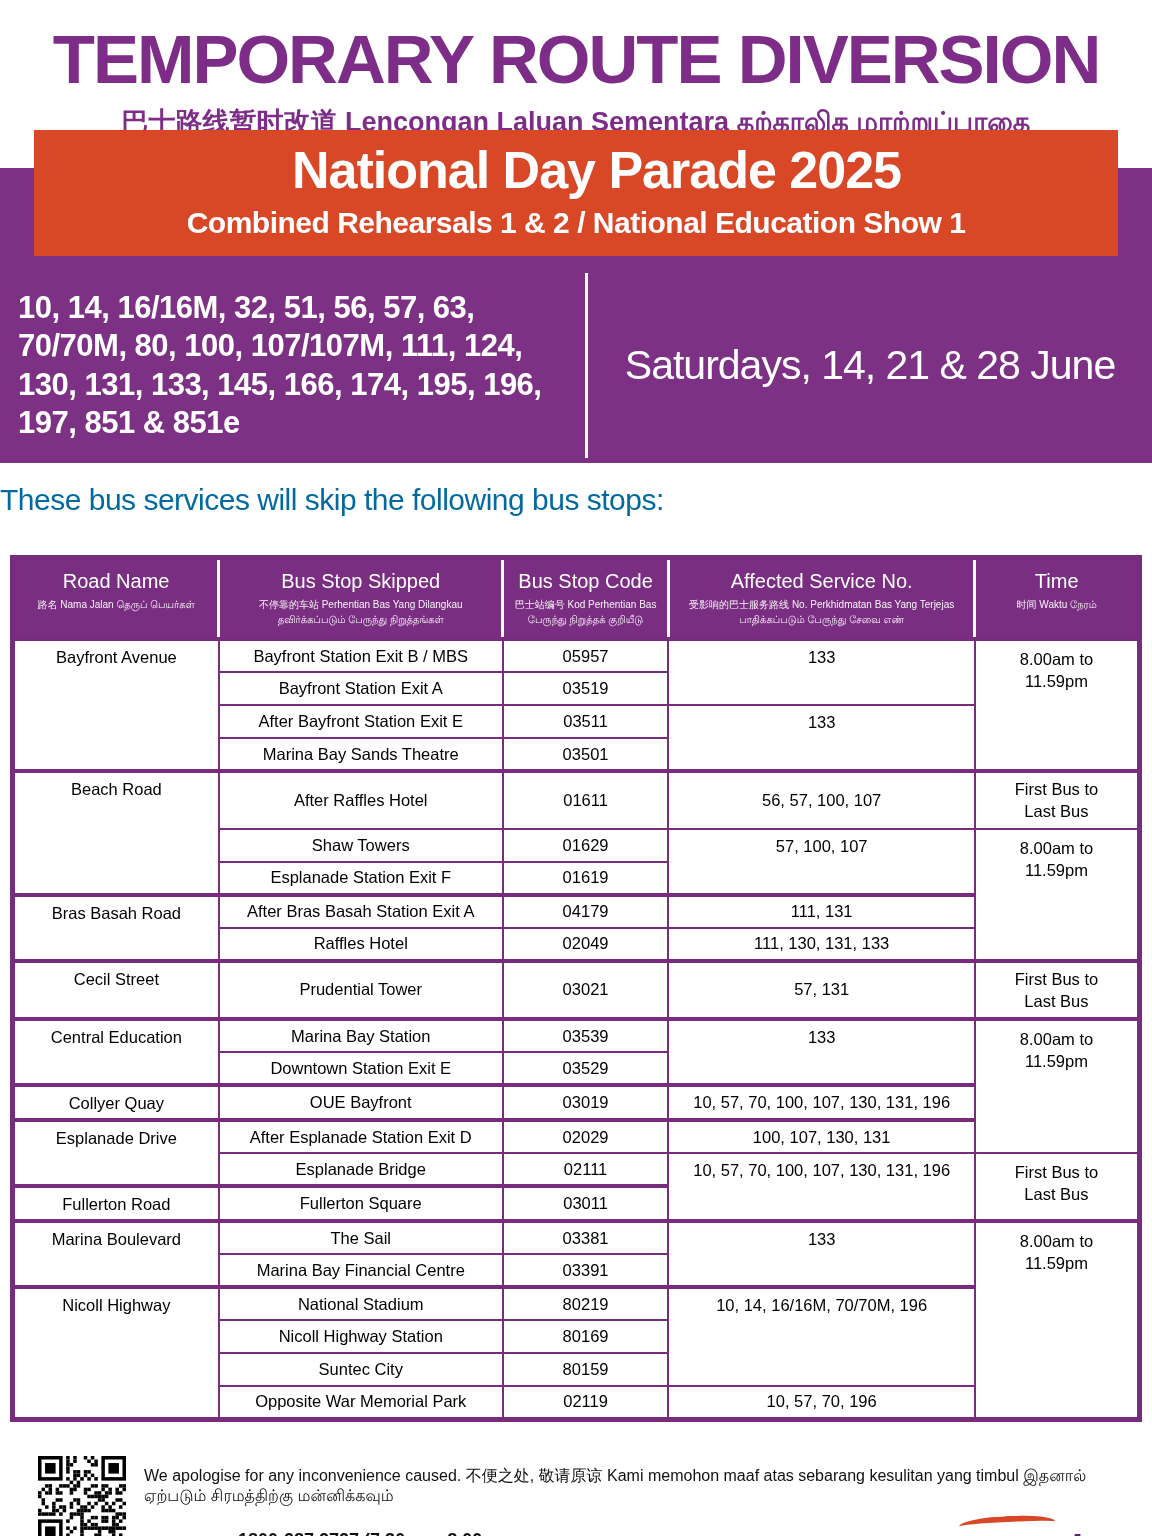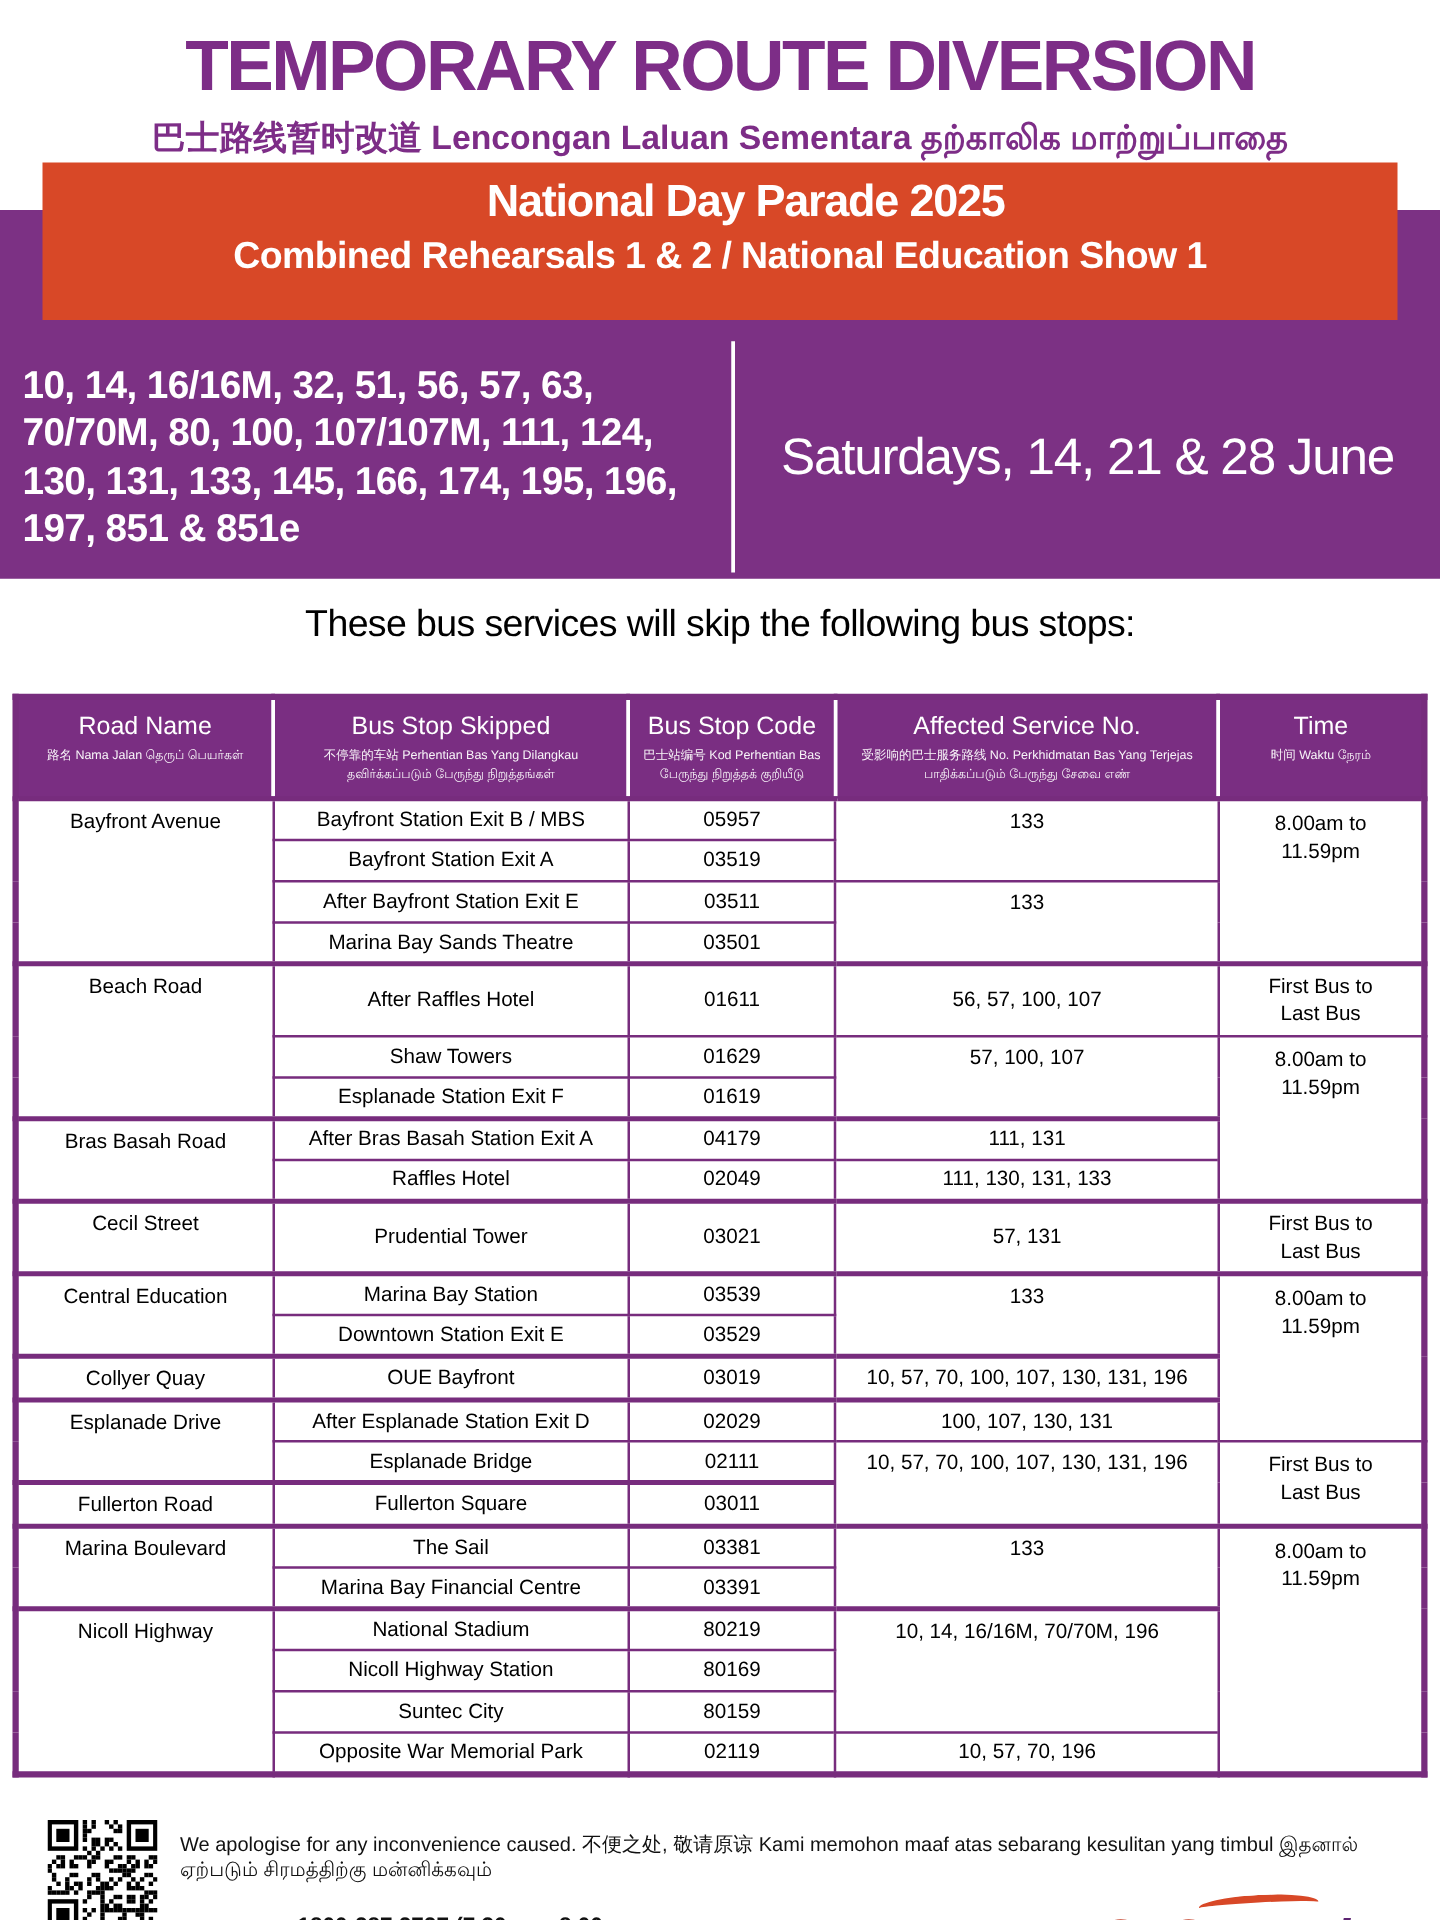--- a/index.html
+++ b/index.html
@@ -14,52 +14,52 @@
   }
   *{box-sizing:border-box;margin:0;padding:0;}
   html,body{background:#fff;}
   body{font-family:"Liberation Sans","DejaVu Sans",sans-serif;color:var(--ink);}
   .page{width:1152px;height:1536px;margin:0 auto;background:#fff;overflow:hidden;position:relative;}
 
   
   .masthead{height:168px;text-align:center;padding-top:24px;}
   .masthead h1{
     color:var(--title-purple);
-    font-size:57px;font-weight:bold;letter-spacing:-2px;line-height:1.05;
+    font-size:69px;font-weight:bold;letter-spacing:-2px;line-height:1.05;
   }
   .masthead .subtitle{
     color:var(--title-purple);
     font-size:27px;font-weight:bold;margin-top:8px;letter-spacing:0;
   }
 
   
   .purple-band{
     position:relative;background:var(--band-purple);
     height:295px;width:100%;
   }
   .orange-banner{
     position:absolute;top:-38px;left:34px;right:34px;height:126px;
     background:var(--orange);text-align:center;color:#fff;padding-top:10px;
   }
-  .banner-title{font-size:36px;font-weight:bold;letter-spacing:-1px;margin-left:41px;}
+  .banner-title{font-size:52px;font-weight:bold;letter-spacing:-1px;margin-left:41px;}
   .banner-subtitle{font-size:30px;font-weight:bold;margin-top:6px;letter-spacing:-0.5px;}
   .band-content{
     position:absolute;top:100px;left:0;right:0;bottom:0;
     display:flex;align-items:center;color:#fff;
   }
   .services-list{
     width:585px;padding:0 10px 0 18px;
     font-size:31px;font-weight:bold;line-height:1.23;letter-spacing:-0.5px;
   }
   .band-divider{width:3px;height:185px;background:#fff;flex:none;}
   .dates{flex:1;text-align:center;font-size:41px;font-weight:normal;letter-spacing:-1px;padding:0 8px;}
 
   
   .intro{
-    text-align:center;font-size:30px;margin-top:20px;color:#000000;
+    text-align:left;font-size:30px;margin-top:20px;color:#0369a1;
     font-weight:normal;letter-spacing:-0.5px;
   }
 
   
   table.diversion{
     width:1132px;margin:38px auto 0;border-collapse:collapse;
     border:5px solid var(--tborder);table-layout:fixed;padding-left:18px;
   }
   th:nth-child(1){width:18.3%;}
   th:nth-child(2){width:25.2%;}

